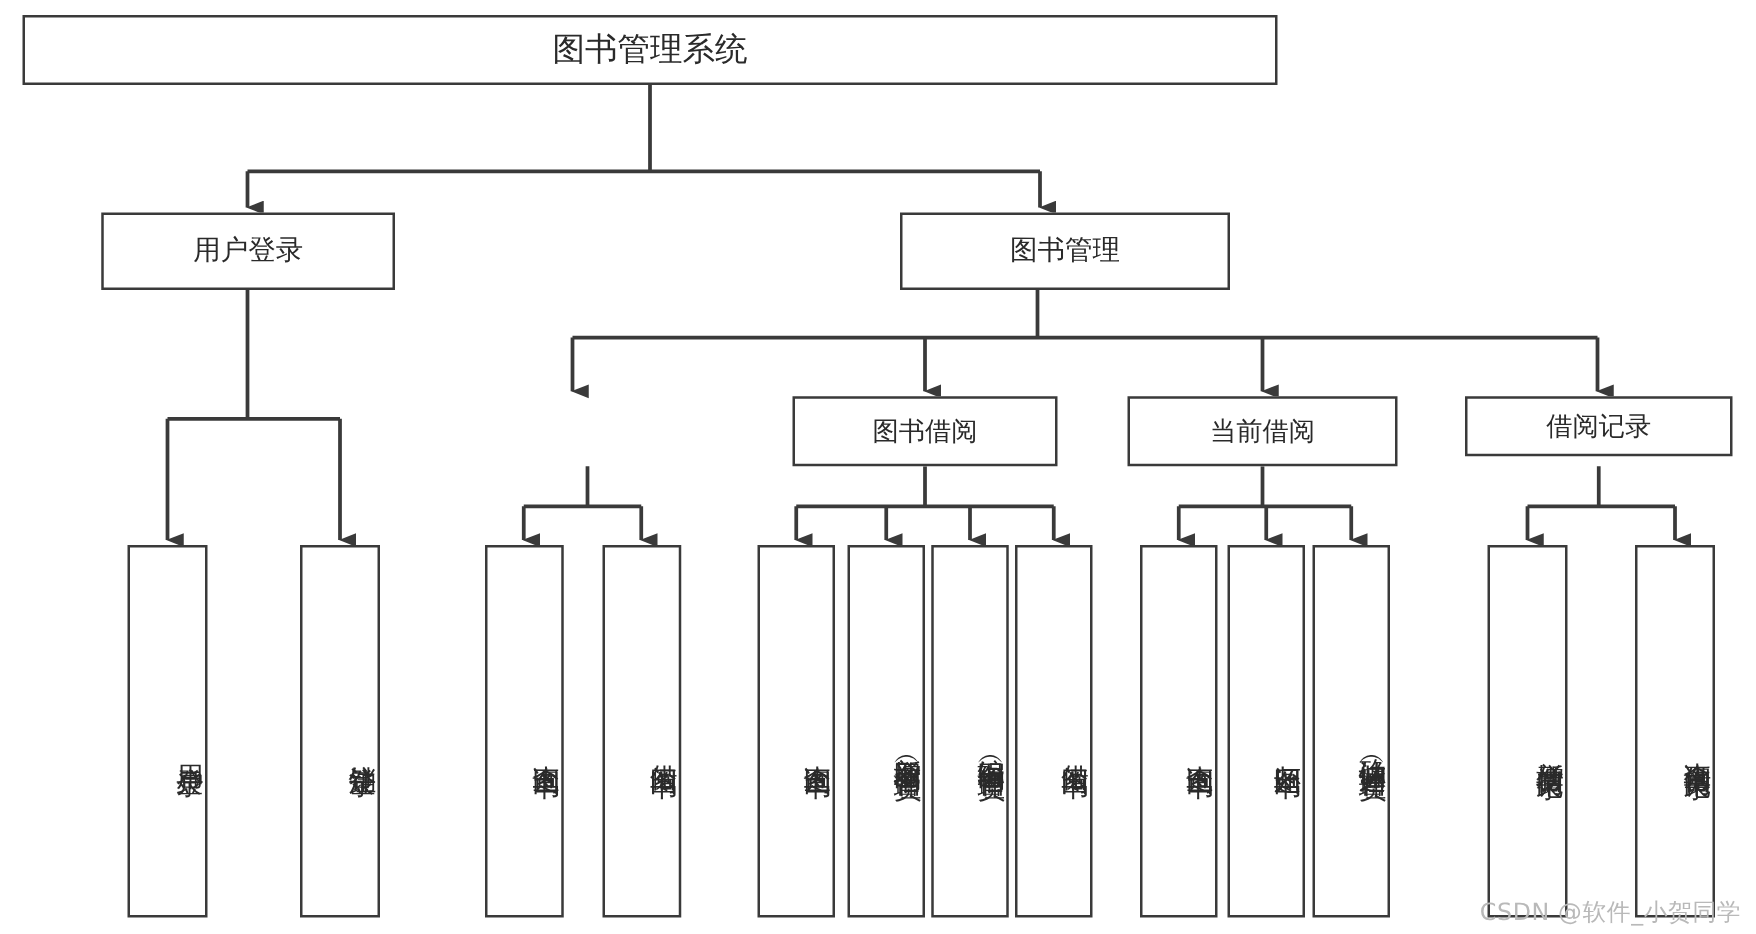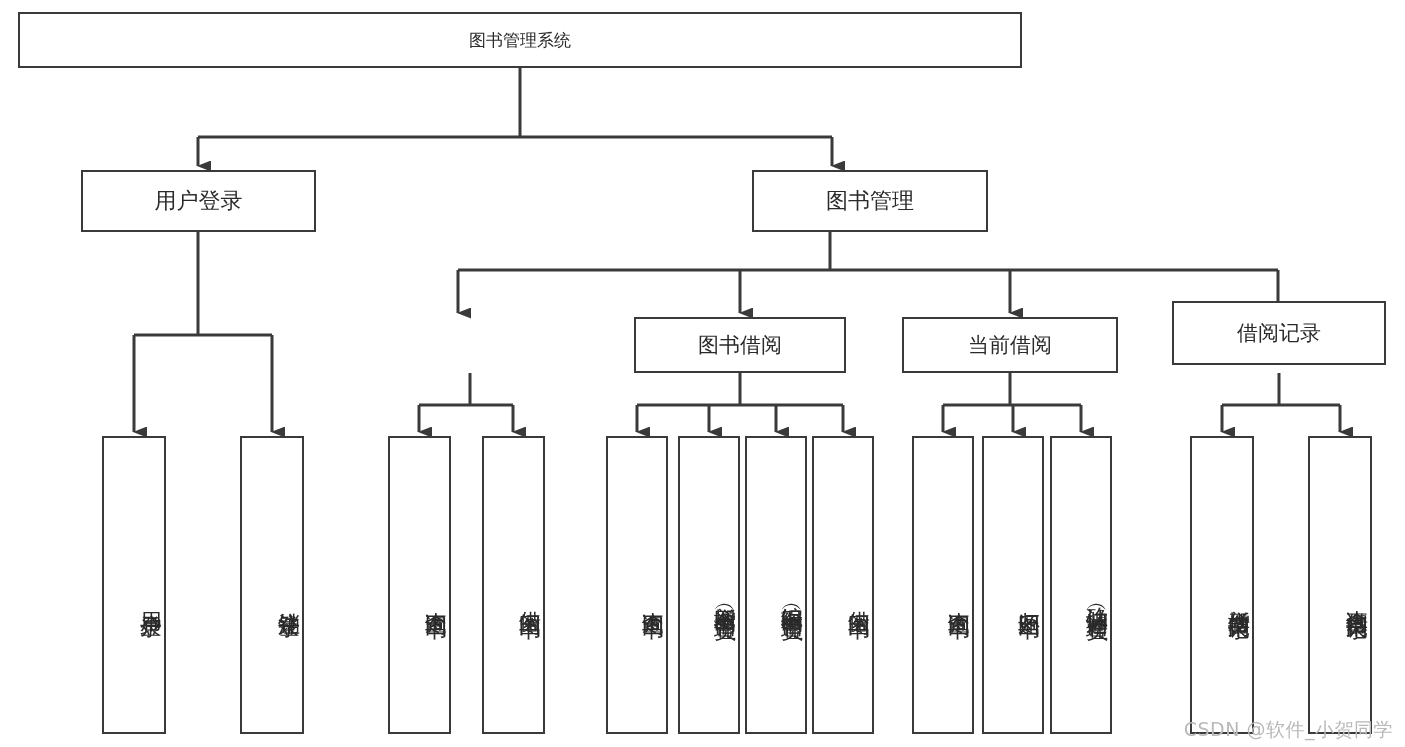--- a/index.html
+++ b/index.html
@@ -24,21 +24,21 @@
     box-sizing:border-box;
     background:#ffffff;
     border:2px solid #3a3a3a;
     display:flex;
     align-items:center;
     justify-content:center;
     color:#2a2a2a;
     line-height:1.18;
     text-align:center;
   }
-  .node.root{font-size:17px;}
+  .node.root{font-size:26px;}
   .node.lvl2{font-size:22px;}
   .node.lvl3{font-size:21px;}
   .node.leaf{
     font-size:22px;
     writing-mode:vertical-rl;
     text-orientation:upright;
     align-items:flex-start;
     justify-content:center;
     padding-top:26px;
     letter-spacing:2px;
@@ -115,31 +115,31 @@
     </g>
   </svg>
 
   <div class="node root" style="left: 18px; top: 12px; width: 1004px; height: 56px;">
     <span class="lbl">图书管理系统</span>
   </div>
 
   <div class="node lvl2" style="left: 81px; top: 170px; width: 235px; height: 62px;">
     <span class="lbl">用户登录</span>
   </div>
-  <div class="node lvl2" style="left: 752px; top: 170px; width: 236px; height: 62px; align-items: center;">
+  <div class="node lvl2" style="left: 720px; top: 170px; width: 264px; height: 62px; align-items: center;">
     <span class="lbl">图书管理</span>
   </div>
 
   <div class="node lvl3" style="left: 634px; top: 317px; width: 212px; height: 56px;">
     <span class="lbl">图书借阅</span>
   </div>
   <div class="node lvl3" style="left: 902px; top: 317px; width: 216px; height: 56px;">
     <span class="lbl">当前借阅</span>
   </div>
-  <div class="node lvl3" style="left: 1172px; top: 301px; width: 214px; height: 64px;">
+  <div class="node lvl3" style="left: 1172px; top: 317px; width: 214px; height: 48px;">
     <span class="lbl">借阅记录</span>
   </div>
 
   <div class="node leaf" style="left: 102px; top: 436px; width: 64px; height: 298px;">
     <span class="lbl">用户登录</span>
   </div>
   <div class="node leaf" style="left: 240px; top: 436px; width: 64px; height: 298px;">
     <span class="lbl">注销登录</span>
   </div>
   <div class="node leaf" style="left: 388px; top: 436px; width: 63px; height: 298px;">

